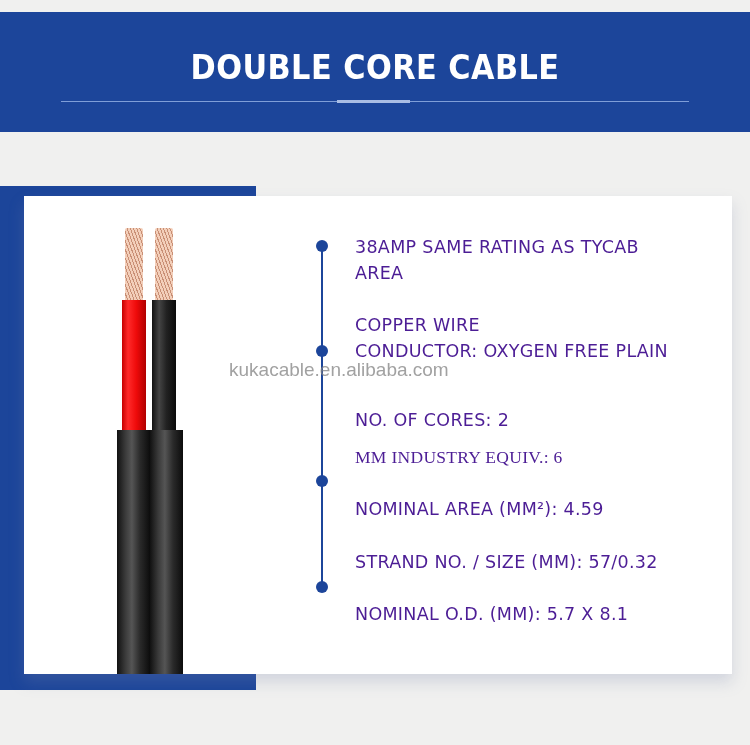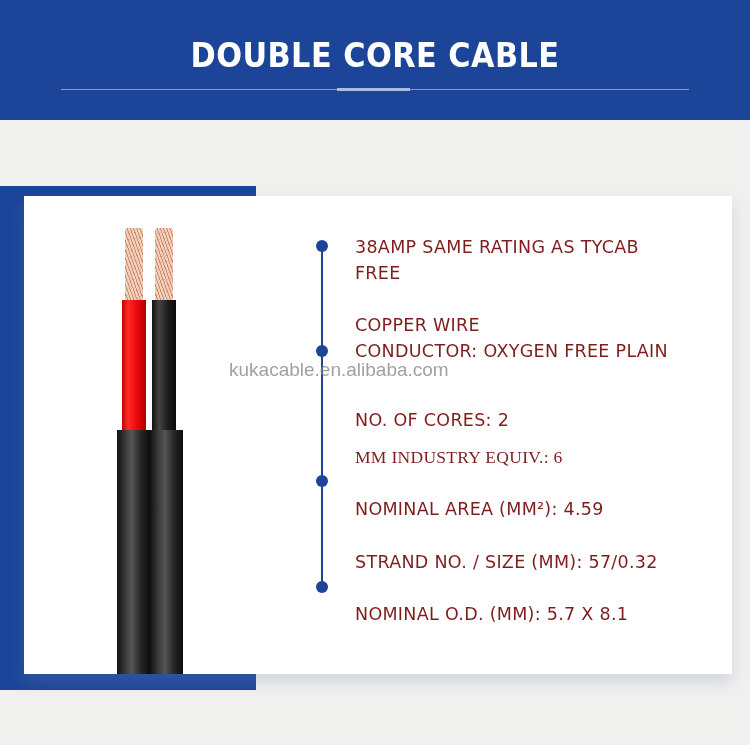--- a/index.html
+++ b/index.html
@@ -1,32 +1,32 @@
 <!DOCTYPE html>
 <html><head>
 <meta charset="utf-8">
 <style>
   html, body { margin:0; padding:0; }
   body { width:750px; height:745px; background:#f0f0ef; position:relative; overflow:hidden; font-family:"DejaVu Sans", sans-serif; }
-  .header { position:absolute; left:0; top:0; width:750px; height:120px; background:#1c459a; }
+  .header { position:absolute; left:0; top:12px; width:750px; height:120px; background:#1c459a; }
   .title { position:absolute; left:0; top:36px; width:750px; text-align:center; color:#fff; font-family:"DejaVu Sans", sans-serif; font-weight:bold; font-size:33px; letter-spacing:0.5px; transform:scaleX(0.92); }
   .hr { position:absolute; left:61px; top:89px; width:628px; height:1px; background:#7f9ed8; }
   .hr-accent { position:absolute; left:337px; top:88px; width:73px; height:3px; background:#a9bde4; }
   .blue-block { position:absolute; left:0; top:186px; width:256px; height:504px; background:#1c459a; }
   .panel { position:absolute; left:24px; top:196px; width:708px; height:478px; background:#fff; box-shadow:0 8px 14px rgba(120,130,170,0.25); }
   .cable { position:absolute; }
   .copper { position:absolute; top:32px; width:18px; height:72px; border-radius:2px 2px 0 0;
     background: repeating-linear-gradient(70deg, #f3cfba 0px, #f3cfba 2px, #c98f75 2px, #c98f75 3px); }
   .core { position:absolute; top:104px; width:24px; height:130px; }
   .core.red { background:linear-gradient(90deg,#c60000 0%,#ff2a2a 25%,#ee0a0a 60%,#b00000 100%); }
   .core.black { background:linear-gradient(90deg,#111 0%,#444 30%,#222 60%,#0a0a0a 100%); }
   .jacket { position:absolute; top:234px; height:244px; width:33px; background:linear-gradient(90deg,#111 0%,#3a3a3a 25%,#555 45%,#2a2a2a 70%,#0c0c0c 100%); }
   .timeline { position:absolute; left:321px; top:244px; width:2px; height:344px; background:#1c459a; }
   .dot { position:absolute; left:316px; width:12px; height:12px; border-radius:50%; background:#1c459a; }
-  .spec { position:absolute; left:355px; font-size:17.5px; color:#7f1d1d; line-height:26px; letter-spacing:0.3px; }
+  .spec { position:absolute; left:355px; font-size:17.5px; color:#4c1d95; line-height:26px; letter-spacing:0.3px; }
   .watermark { position:absolute; left:229px; top:359px; font-family:"Liberation Sans", sans-serif; font-size:19px; color:rgba(130,130,130,0.75); letter-spacing:0px; }
 </style>
 </head>
 <body>
 
 <div class="header">
   <div class="title">DOUBLE CORE CABLE</div>
   <div class="hr"></div>
   <div class="hr-accent"></div>
 </div>
@@ -45,21 +45,21 @@
 </div>
 
 <div class="timeline"></div>
 <div class="dot" style="top:240px;"></div>
 <div class="dot" style="top:345px;"></div>
 <div class="dot" style="top:475px;"></div>
 <div class="dot" style="top:581px;"></div>
 
 <div class="spec" style="top:234px;">
   <div>38AMP SAME RATING AS TYCAB</div>
-  <div>FREE</div>
+  <div>AREA</div>
 </div>
 <div class="spec" style="top:312px;">
   <div>COPPER WIRE</div>
   <div>CONDUCTOR: OXYGEN FREE PLAIN</div>
 </div>
 <div class="spec" style="top:391px;margin-top:16px;">
   <div>NO. OF CORES: 2</div>
 </div>
 <div class="spec" style="top:444px;font-family:Liberation Serif, serif;">
   <div>MM INDUSTRY EQUIV.: 6</div>

